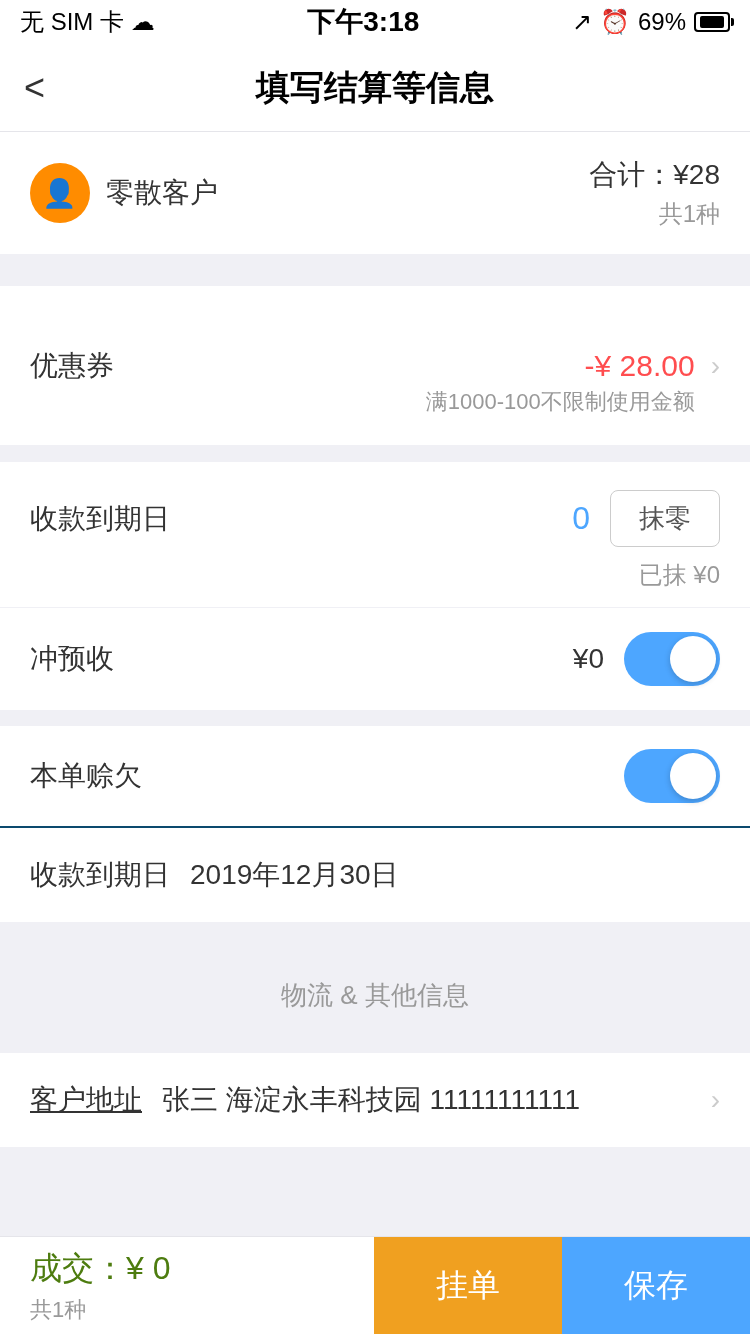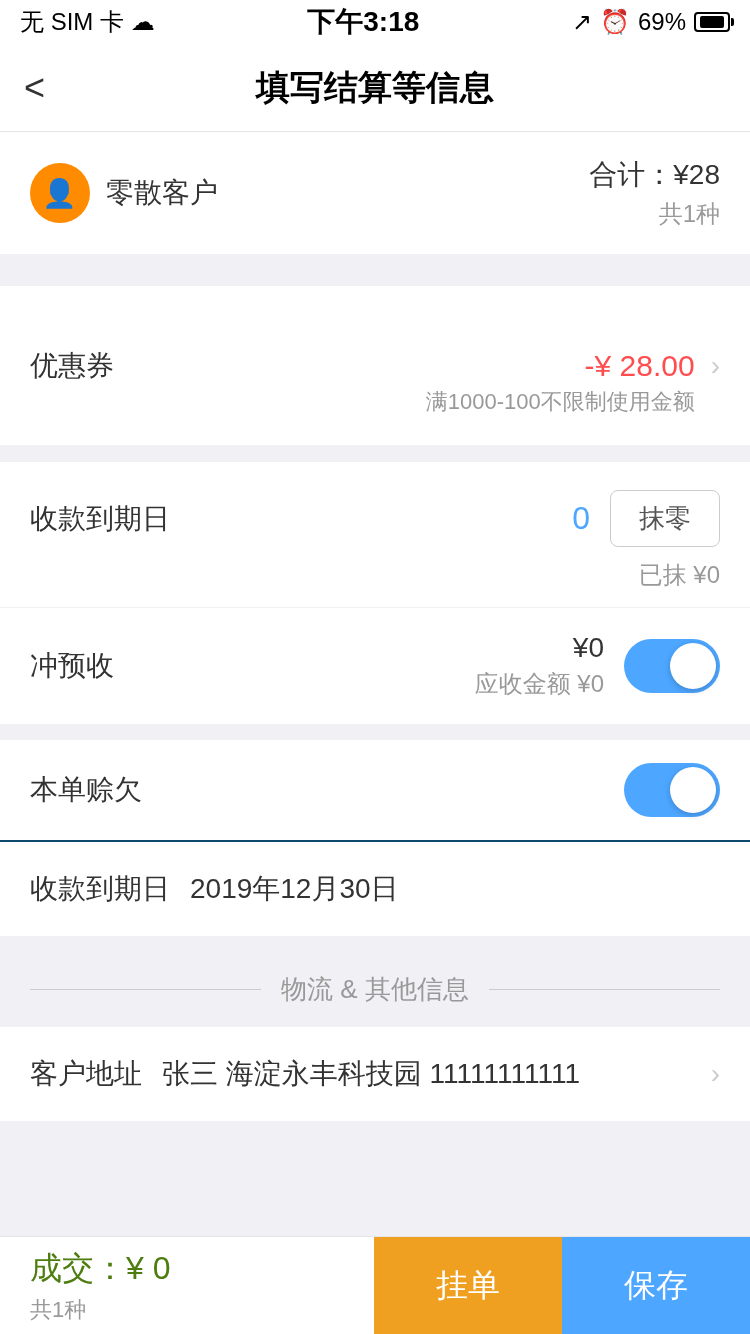--- a/index.html
+++ b/index.html
@@ -268,20 +268,21 @@
 
     
     .logistics-divider {
       background: #f0f0f5;
       padding: 20px 30px;
       display: flex;
       align-items: center;
       justify-content: center;
       gap: 20px;
       margin-top: 16px;
+      flex-direction: column;
     }
     .divider-line {
       flex: 1;
       height: 1px;
       background: #ccc;
     }
     .logistics-label {
       font-size: 26px;
       color: #999;
     }
@@ -294,20 +295,21 @@
     .address-row {
       display: flex;
       align-items: center;
       justify-content: space-between;
     }
     .address-label {
       font-size: 28px;
       color: #333;
       flex-shrink: 0;
       margin-right: 20px;
+      text-decoration: underline;
     }
     .address-value {
       font-size: 28px;
       color: #333;
       flex: 1;
     }
 
     
     .bottom-bar {
       position: fixed;
@@ -428,21 +430,20 @@
     </div>
     <div class="deal-sub">已抹  ¥0</div>
   </div>
 
   <div class="prepay-section">
     <div class="prepay-row">
       <span class="prepay-label">冲预收</span>
       <div class="prepay-right">
         <div class="prepay-value-group">
           <div class="prepay-amount">¥0</div>
-          <div class="prepay-sub">应收金额 ¥0</div>
         </div>
         <div class="toggle">
           <div class="toggle-knob"></div>
         </div>
       </div>
     </div>
   </div>
 
   <div class="divider-section"></div>
 

